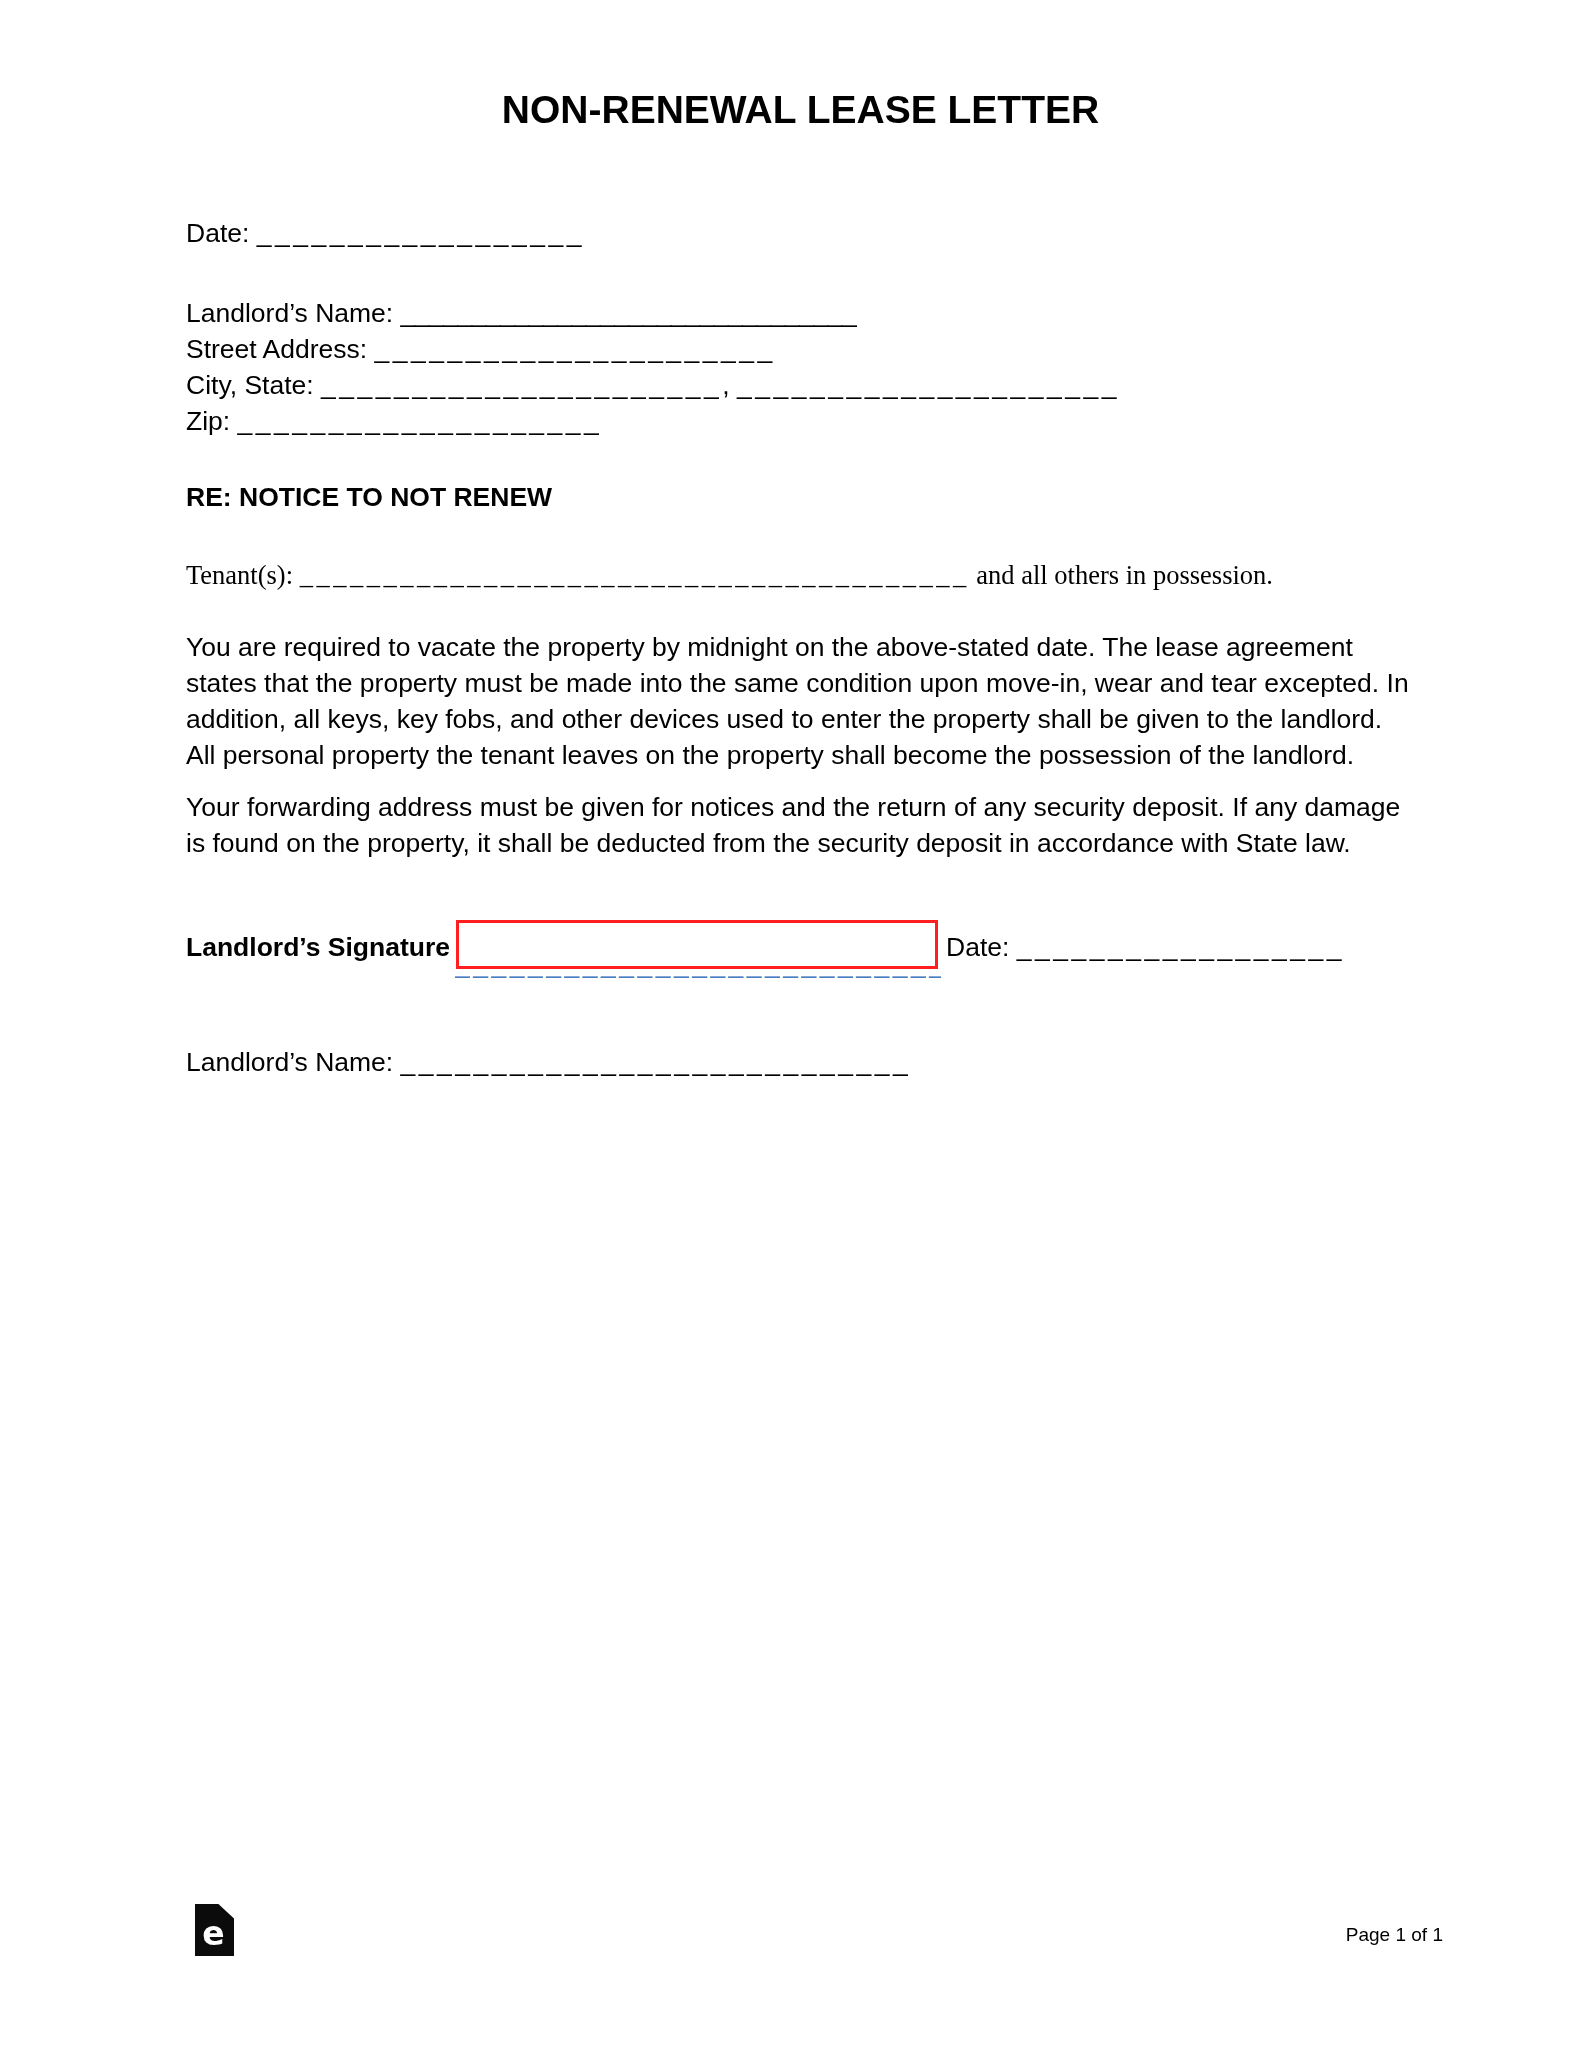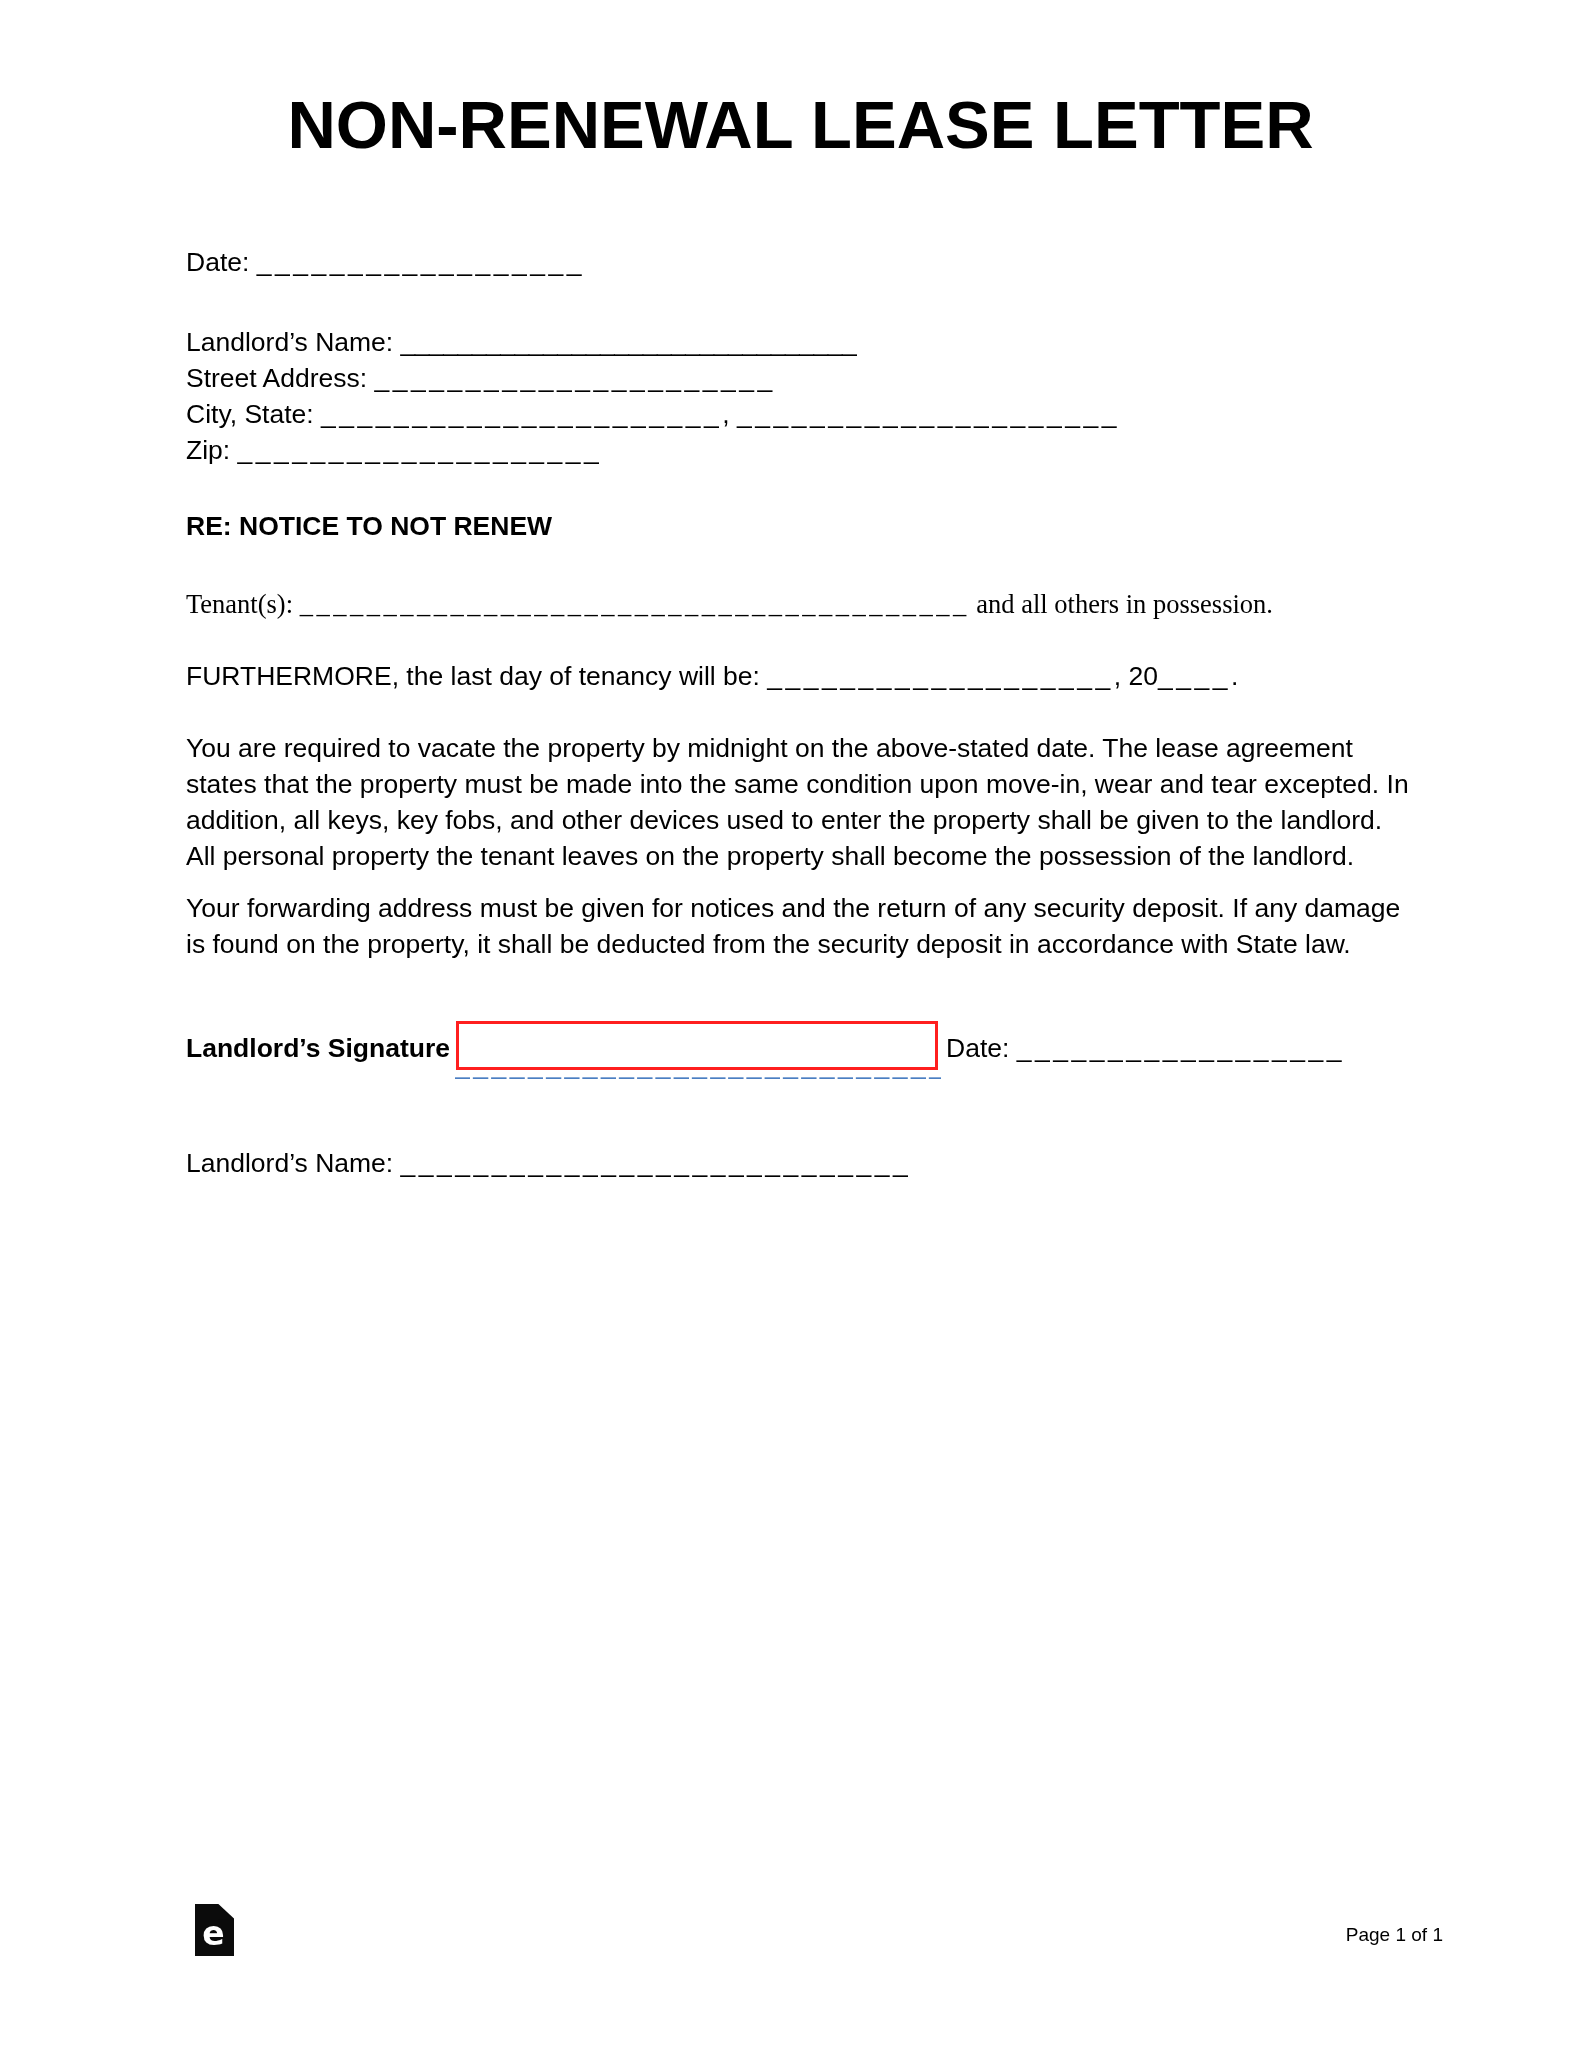--- a/index.html
+++ b/index.html
@@ -13,21 +13,21 @@
     font-size: 26.5px;
     line-height: 36px;
     overflow: hidden;
   }
   .content { padding: 0 168px 0 186px; }
 
   .doc-title {
     margin-top: 90px;
     text-align: center;
     font-weight: bold;
-    font-size: 67px;
+    font-size: 39px;
     line-height: 1.05;
     letter-spacing: 0px;
   }
 
   .uline { letter-spacing: 3.5px; white-space: nowrap; }
   .uline-solid { letter-spacing: -0.5px; white-space: nowrap; }
   .nowrap-chunk { white-space: nowrap; }
 
   .date-line   { margin-top: 84px; }
   .addr-block  { margin-top: 44px; }
@@ -140,24 +140,20 @@
 
     <div class="subject">RE: NOTICE TO NOT RENEW</div>
 
     <div class="tenant-line">
       <span>Tenant(s):</span>
       <span class="uline">________________________________________</span>
       <span>and all others in possession.</span>
     </div>
 
 
-    <div class="furthermore-line">
-      <span>FURTHERMORE</span><span>, the last day of tenancy will be:</span>
-      <span class="uline">___________________</span><span>, 20</span><span class="uline">____</span><span>.</span>
-    </div>
 
     <div class="body-para">You are required to vacate the property by midnight on the above-stated date. The lease agreement states that the property must be made into the same condition upon move-in, wear and tear excepted. In addition, all keys, key fobs, and other devices used to enter the property shall be given to the landlord. All personal property the tenant leaves on the property shall become the possession of the landlord.</div>
 
     <div class="body-para body-para-2">Your forwarding address must be given for notices and the return of any security deposit. If any damage is found on the property, it shall be deducted from the security deposit in accordance with State law.</div>
 
     <div class="sig-row">
       <span class="sig-label">Landlord’s Signature</span><span class="sig-slot"><span class="sig-blue-line">_____________________________</span><span class="sig-field-box"></span></span><span class="sig-date">Date:</span>
       <span class="uline">__________________</span>
     </div>
 

